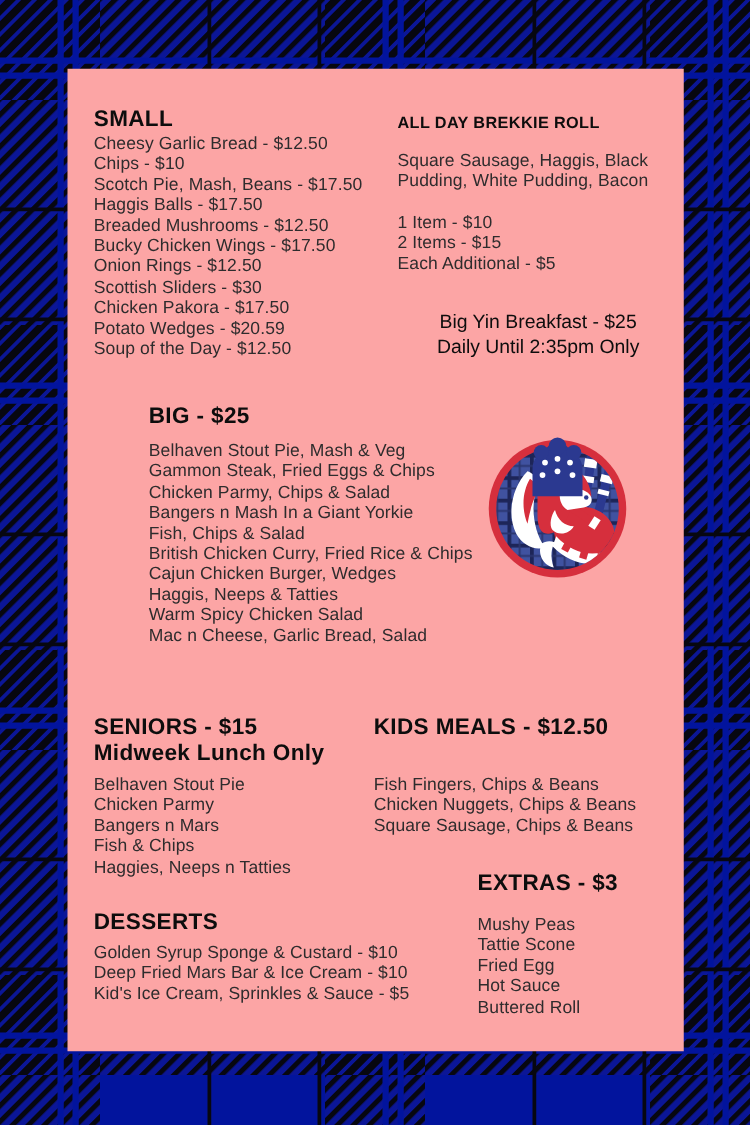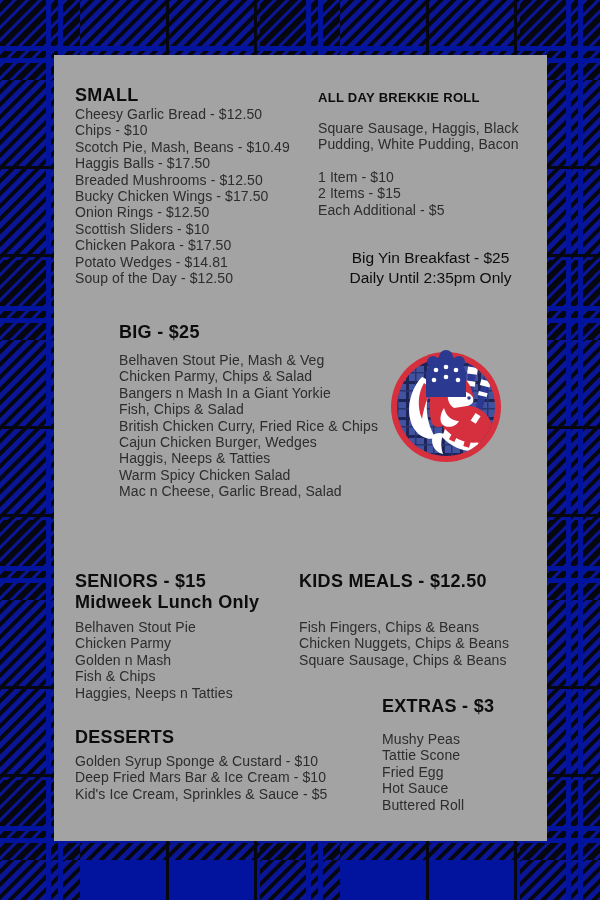--- a/index.html
+++ b/index.html
@@ -3,21 +3,21 @@
 <meta charset="utf-8">
 <style>
   html,body{margin:0;padding:0;}
   body{
     width:600px;height:900px;position:relative;overflow:hidden;
     font-family:"Liberation Sans",sans-serif;background:#02149d;
   }
   .tartan-bg{position:absolute;left:0;top:0;width:600px;height:900px;}
   .menu-card{
     position:absolute;left:54px;top:55px;width:493px;height:786px;
-    background:#a3a3a3;
+    background:#fca5a5;
   }
   .sec{position:absolute;color:#2e2c2d;}
   .h-lg{
     margin:0;font-size:18px;line-height:21px;font-weight:bold;
     color:#0d0d0d;letter-spacing:.3px;
   }
   .h-sm{
     margin:0;font-size:13px;line-height:19px;font-weight:bold;
     color:#0d0d0d;letter-spacing:.3px;
   }
@@ -73,28 +73,28 @@
   <rect width="600" height="900" fill="url(#tartan)"></rect>
 </svg>
 
 <div class="menu-card">
 
   <section class="sec sec-small">
     <h2 class="h-lg">SMALL</h2>
     <div class="items">
         <div class="mi">Cheesy Garlic Bread - $12.50</div>
         <div class="mi">Chips - $10</div>
-        <div class="mi">Scotch Pie, Mash, Beans - $10.49</div>
+        <div class="mi">Scotch Pie, Mash, Beans - $17.50</div>
         <div class="mi">Haggis Balls - $17.50</div>
         <div class="mi">Breaded Mushrooms - $12.50</div>
         <div class="mi">Bucky Chicken Wings - $17.50</div>
         <div class="mi">Onion Rings - $12.50</div>
-        <div class="mi">Scottish Sliders - $10</div>
+        <div class="mi">Scottish Sliders - $30</div>
         <div class="mi">Chicken Pakora - $17.50</div>
-        <div class="mi">Potato Wedges - $14.81</div>
+        <div class="mi">Potato Wedges - $20.59</div>
         <div class="mi">Soup of the Day - $12.50</div>
       </div>
   </section>
 
   <section class="sec sec-brekkie">
     <h2 class="h-sm">ALL DAY BREKKIE ROLL</h2>
     <div class="items desc">Square Sausage, Haggis, Black Pudding, White Pudding, Bacon</div>
     <div class="items pricing">
         <div class="mi">1 Item - $10</div>
         <div class="mi">2 Items - $15</div>
@@ -103,20 +103,21 @@
     <div class="special">
       <div>Big Yin Breakfast - $25</div>
       <div>Daily Until 2:35pm Only</div>
     </div>
   </section>
 
   <section class="sec sec-big">
     <h2 class="h-lg">BIG - $25</h2>
     <div class="items">
         <div class="mi">Belhaven Stout Pie, Mash &amp; Veg</div>
+        <div class="mi">Gammon Steak, Fried Eggs &amp; Chips</div>
         <div class="mi">Chicken Parmy, Chips &amp; Salad</div>
         <div class="mi">Bangers n Mash In a Giant Yorkie</div>
         <div class="mi">Fish, Chips &amp; Salad</div>
         <div class="mi">British Chicken Curry, Fried Rice &amp; Chips</div>
         <div class="mi">Cajun Chicken Burger, Wedges</div>
         <div class="mi">Haggis, Neeps &amp; Tatties</div>
         <div class="mi">Warm Spicy Chicken Salad</div>
         <div class="mi">Mac n Cheese, Garlic Bread, Salad</div>
       </div>
   </section>
@@ -192,21 +193,21 @@
       <circle cx="70" cy="35" r="2.3"></circle>
     </g>
   </svg>
 
   <section class="sec sec-seniors">
     <h2 class="h-lg">SENIORS - $15</h2>
     <h2 class="h-lg">Midweek Lunch Only</h2>
     <div class="items">
         <div class="mi">Belhaven Stout Pie</div>
         <div class="mi">Chicken Parmy</div>
-        <div class="mi">Golden n Mash</div>
+        <div class="mi">Bangers n Mars</div>
         <div class="mi">Fish &amp; Chips</div>
         <div class="mi">Haggies, Neeps n Tatties</div>
       </div>
   </section>
 
   <section class="sec sec-kids">
     <h2 class="h-lg">KIDS MEALS - $12.50</h2>
     <div class="items">
         <div class="mi">Fish Fingers, Chips &amp; Beans</div>
         <div class="mi">Chicken Nuggets, Chips &amp; Beans</div>

